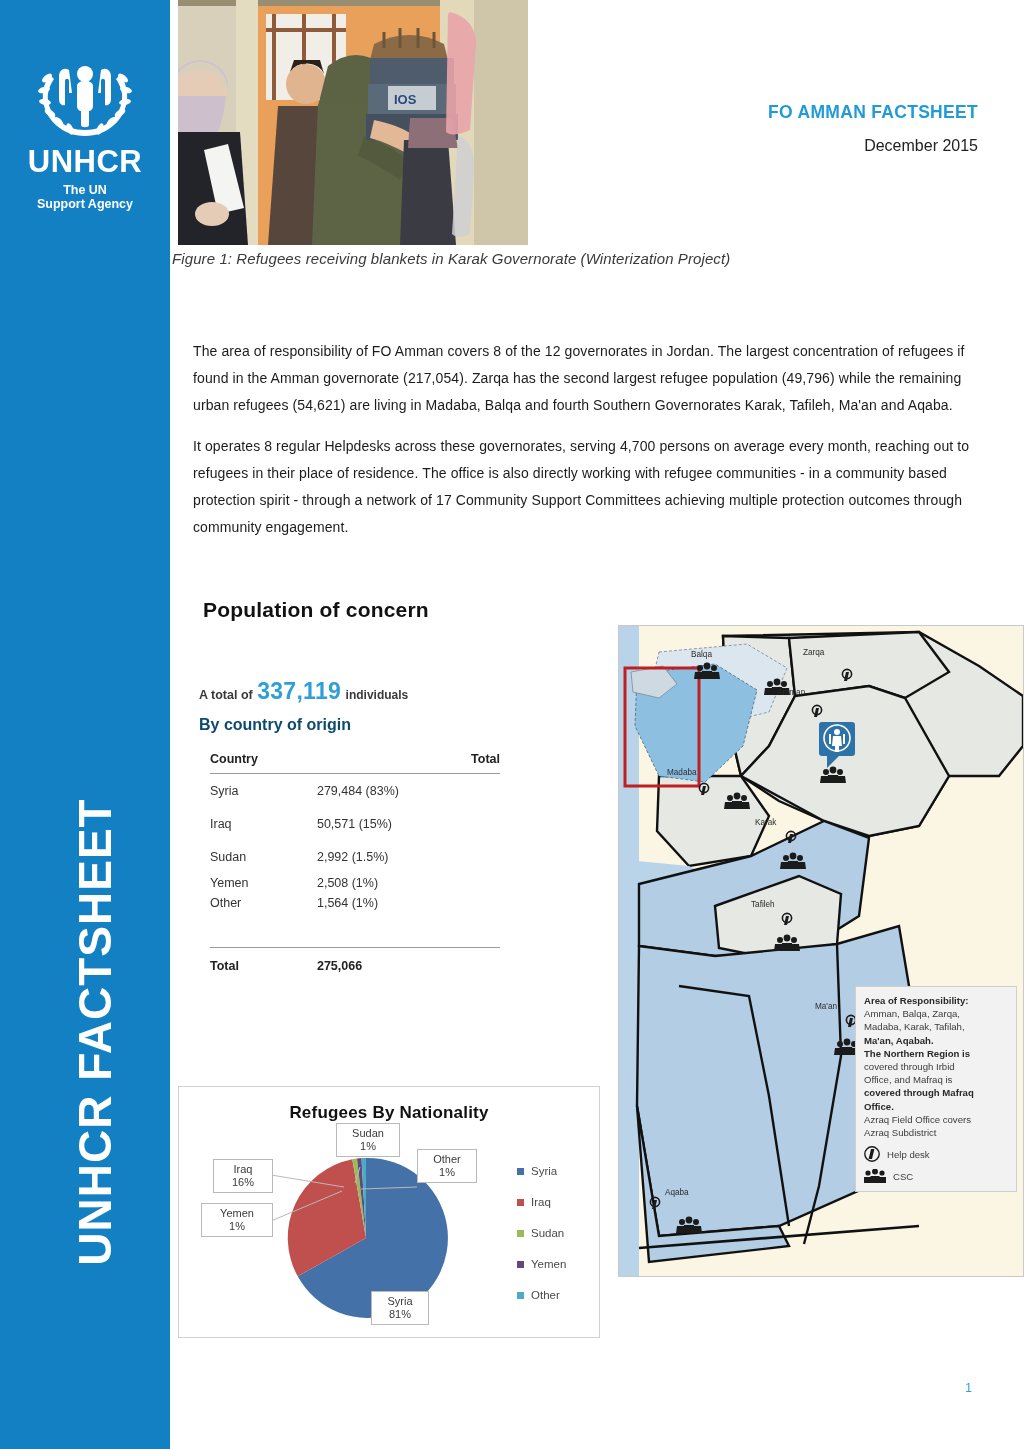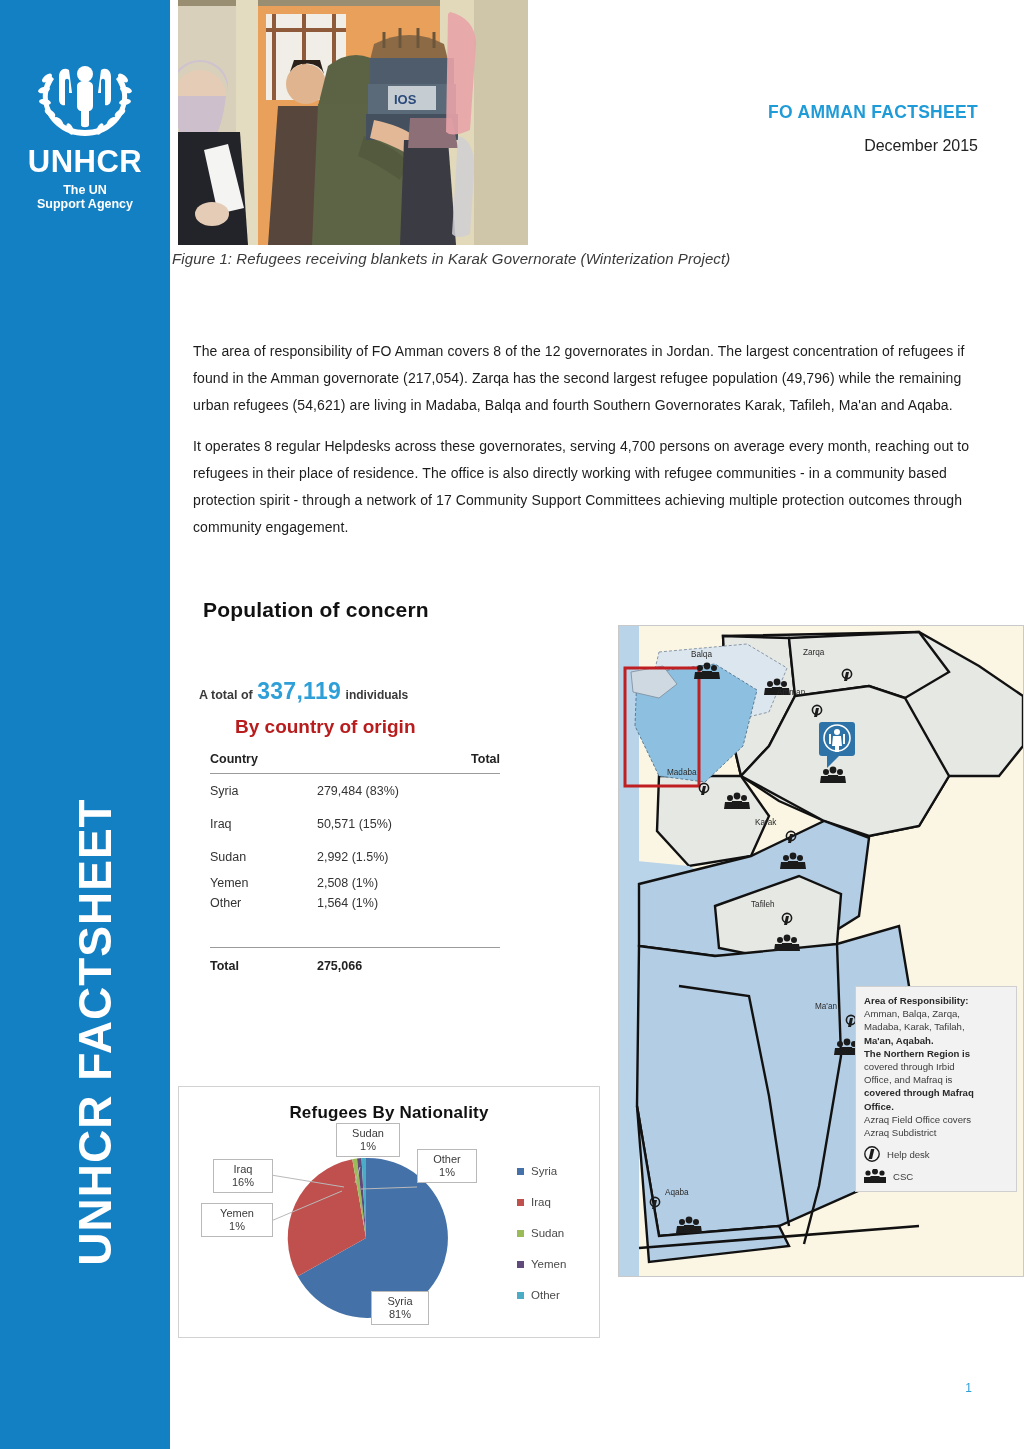--- a/index.html
+++ b/index.html
@@ -69,21 +69,21 @@
   }
 
   
   .total-line{position:absolute;left:199px;top:678px;white-space:nowrap;font-weight:bold;}
   .tl-small{font-size:12.5px;color:#3a3a3a;}
   .tl-big{font-size:23px;color:#2f9fd8;letter-spacing:.3px;}
   .tl-tail{font-size:12px;color:#3a3a3a;}
 
   .by-origin{
     position:absolute;left:199px;top:716px;
-    font-size:19px;font-weight:bold;color:#b91c1c;margin-left:36px;
+    font-size:16px;font-weight:bold;color:#0c4a6e;
   }
 
   
   .tbl{
     position:absolute;left:210px;top:748px;width:290px;
     border-collapse:collapse;font-size:12.5px;color:#333;
   }
   .tbl th{
     font-weight:bold;padding:4px 0 7px 0;color:#222;font-size:12.5px;
   }

